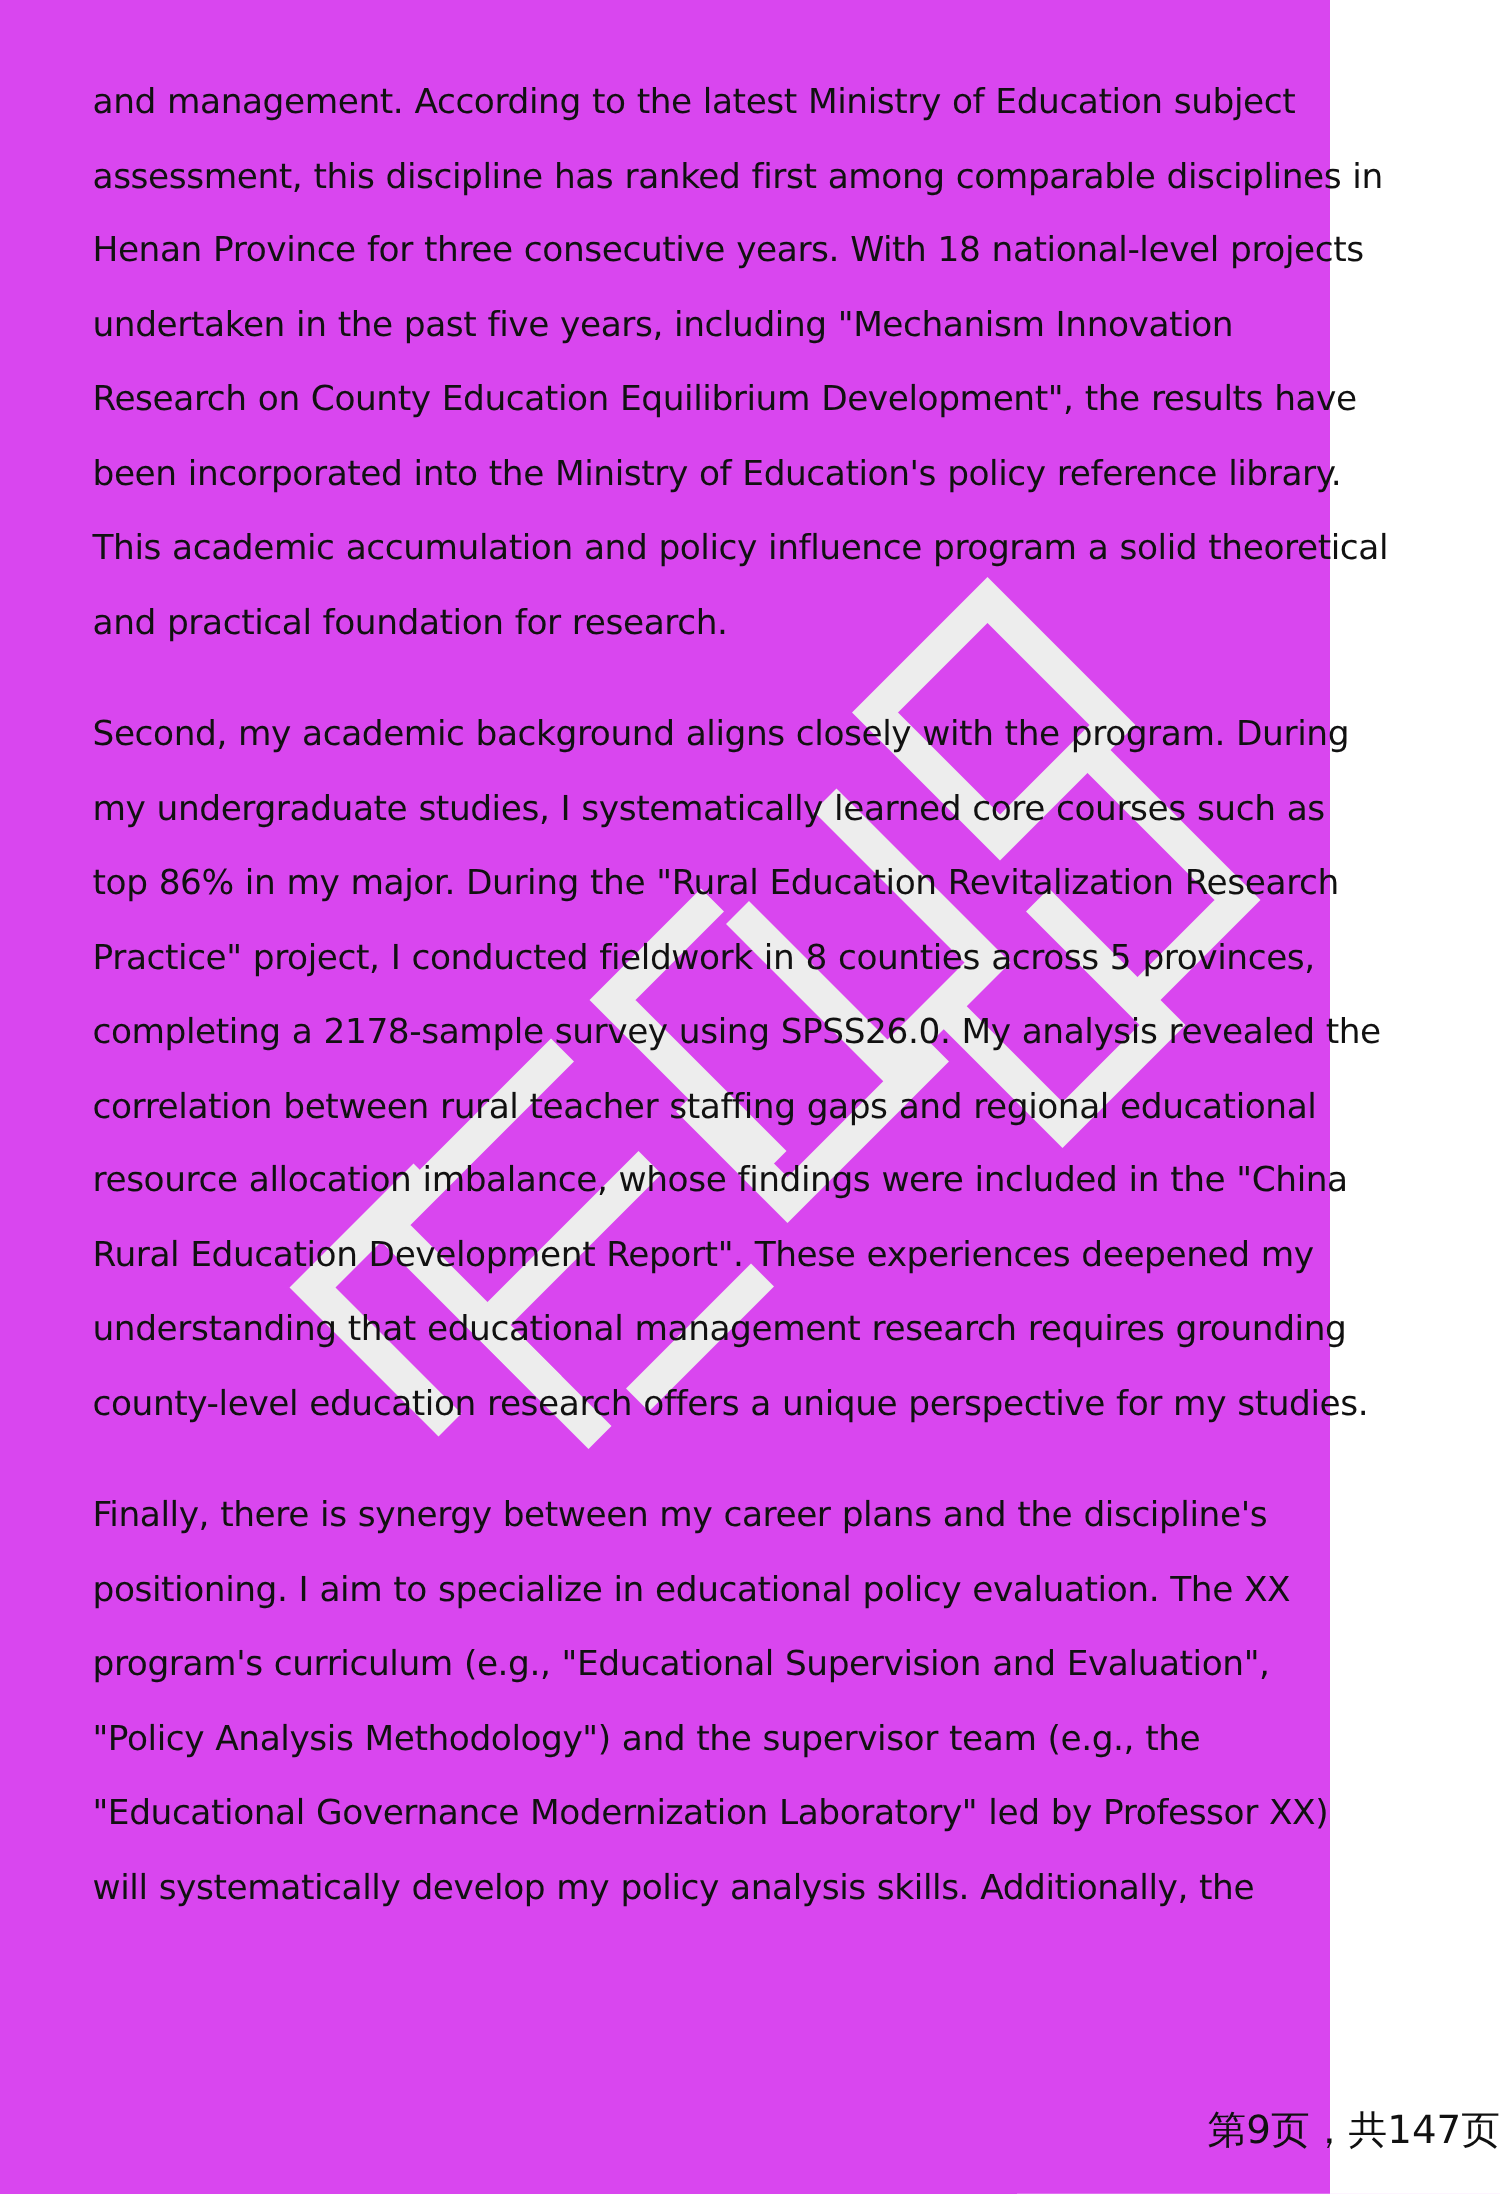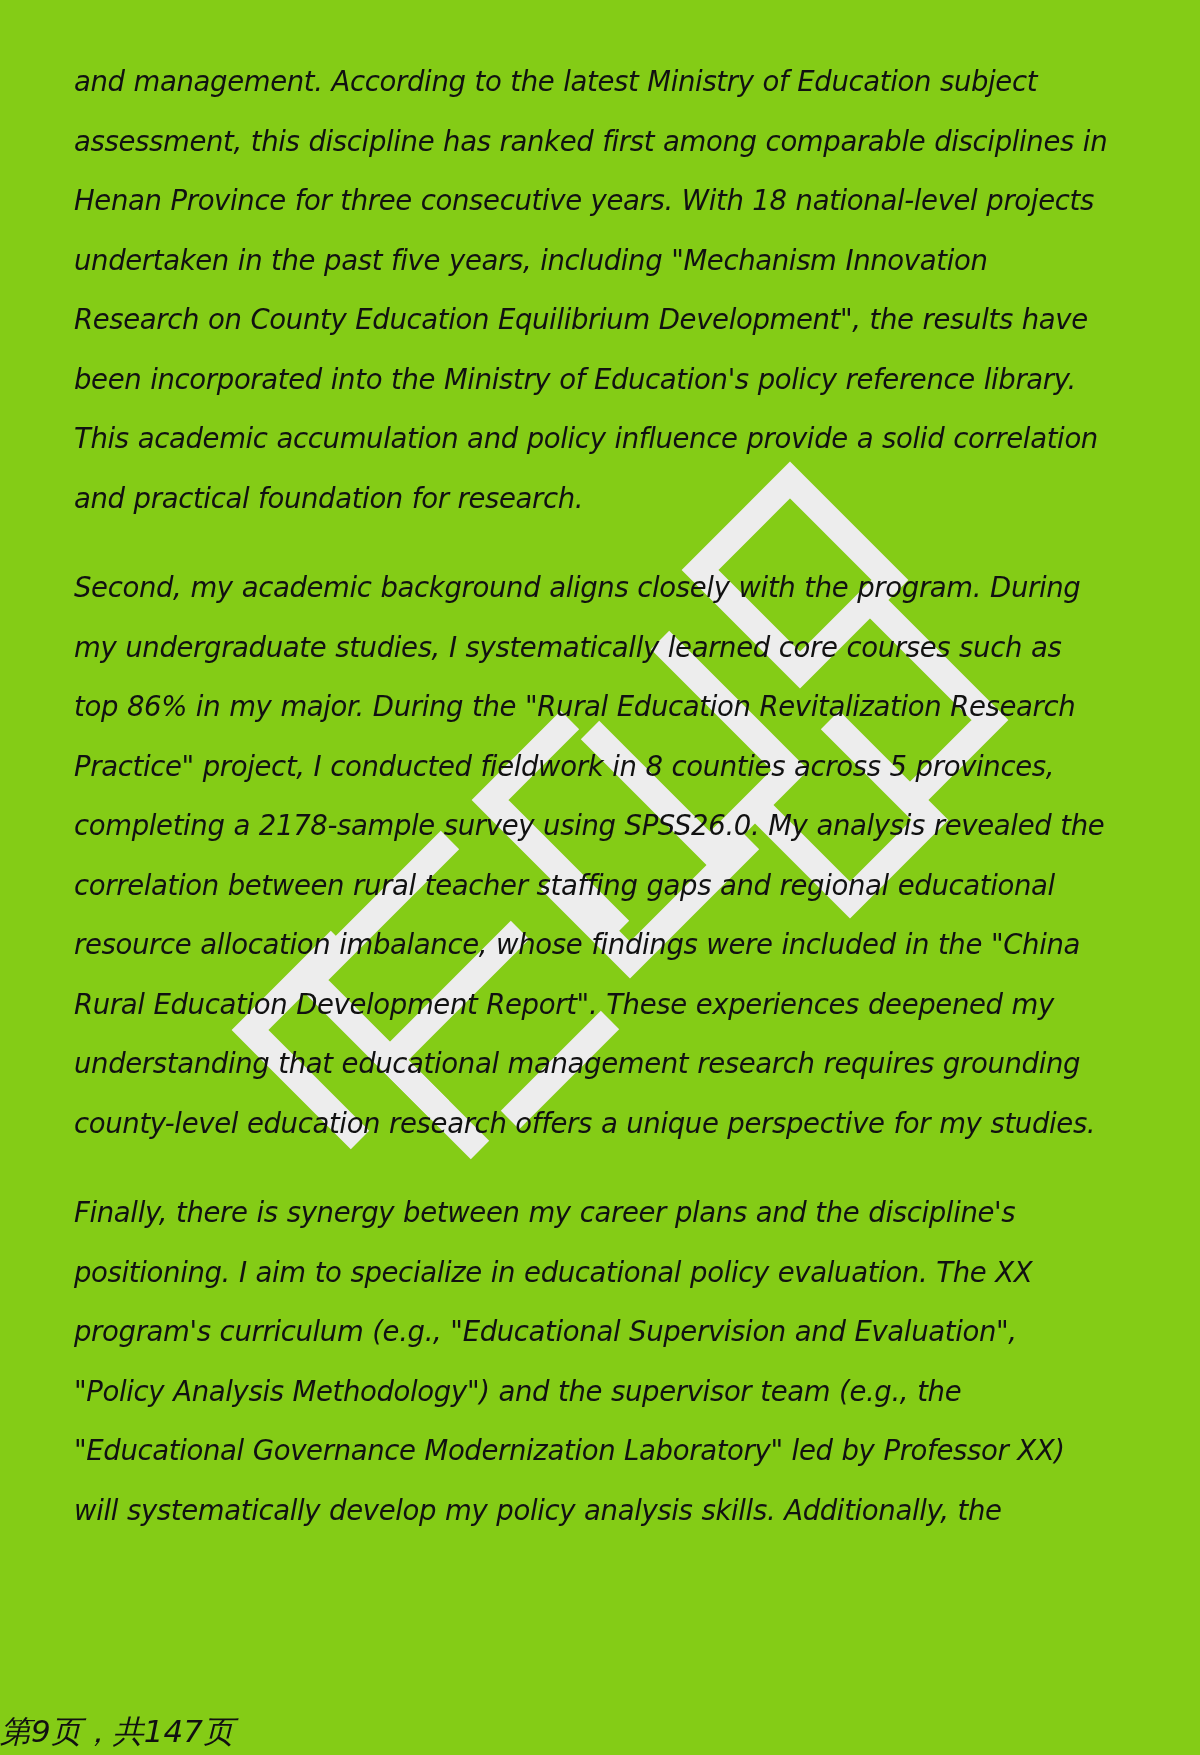--- a/index.html
+++ b/index.html
@@ -11,24 +11,23 @@
       width: 1200px;
       height: 1755px;
       position: relative;
       overflow: hidden;
       font-family: "DejaVu Sans", "Liberation Sans", sans-serif;
       color: #111111;
     }
     .page {
       position: absolute;
       left: 0; top: 0;
-      width: 1200px;
+      width: 1064px;
       height: 1755px;
-      background: #84cc16;
-      font-style: italic;
+      background: #d946ef;
     }
     .watermark {
       position: absolute;
       left: 190px;
       top: 460px;
       width: 880px;
       height: 760px;
       pointer-events: none;
       z-index: 0;
     }
@@ -49,26 +48,25 @@
       word-spacing: 0.5px;
     }
     .para-gap {
       height: 30px;
     }
     .footer {
       position: absolute;
       left: 0;
       width: 1200px;
       top: 1683px;
-      text-align: left;
+      text-align: right;
       font-size: 31px;
       font-family: "DejaVu Sans", "Liberation Sans", sans-serif;
       color: #111111;
       z-index: 1;
-      margin-top: 28px;
     }
   </style>
 </head>
 <body>
 
 <div class="page">
 
   <svg class="watermark" viewBox="0 0 880 760" xmlns="http://www.w3.org/2000/svg">
     <g fill="none" stroke="#ededed" stroke-width="26" stroke-linejoin="miter">
 
@@ -86,21 +84,21 @@
   </svg>
 
   <div class="content">
     <div>
       <span class="line">and management. According to the latest Ministry of Education subject</span>
       <span class="line">assessment, this discipline has ranked first among comparable disciplines in</span>
       <span class="line">Henan Province for three consecutive years. With 18 national-level projects</span>
       <span class="line">undertaken in the past five years, including "Mechanism Innovation</span>
       <span class="line">Research on County Education Equilibrium Development", the results have</span>
       <span class="line">been incorporated into the Ministry of Education's policy reference library.</span>
-      <span class="line">This academic accumulation and policy influence provide a solid correlation</span>
+      <span class="line">This academic accumulation and policy influence program a solid theoretical</span>
       <span class="line">and practical foundation for research.</span>
     </div>
     <div class="para-gap"></div>
     <div>
       <span class="line">Second, my academic background aligns closely with the program. During</span>
       <span class="line">my undergraduate studies, I systematically learned core courses such as</span>
       <span class="line">top 86% in my major. During the "Rural Education Revitalization Research</span>
       <span class="line">Practice" project, I conducted fieldwork in 8 counties across 5 provinces,</span>
       <span class="line">completing a 2178-sample survey using SPSS26.0. My analysis revealed the</span>
       <span class="line">correlation between rural teacher staffing gaps and regional educational</span>

